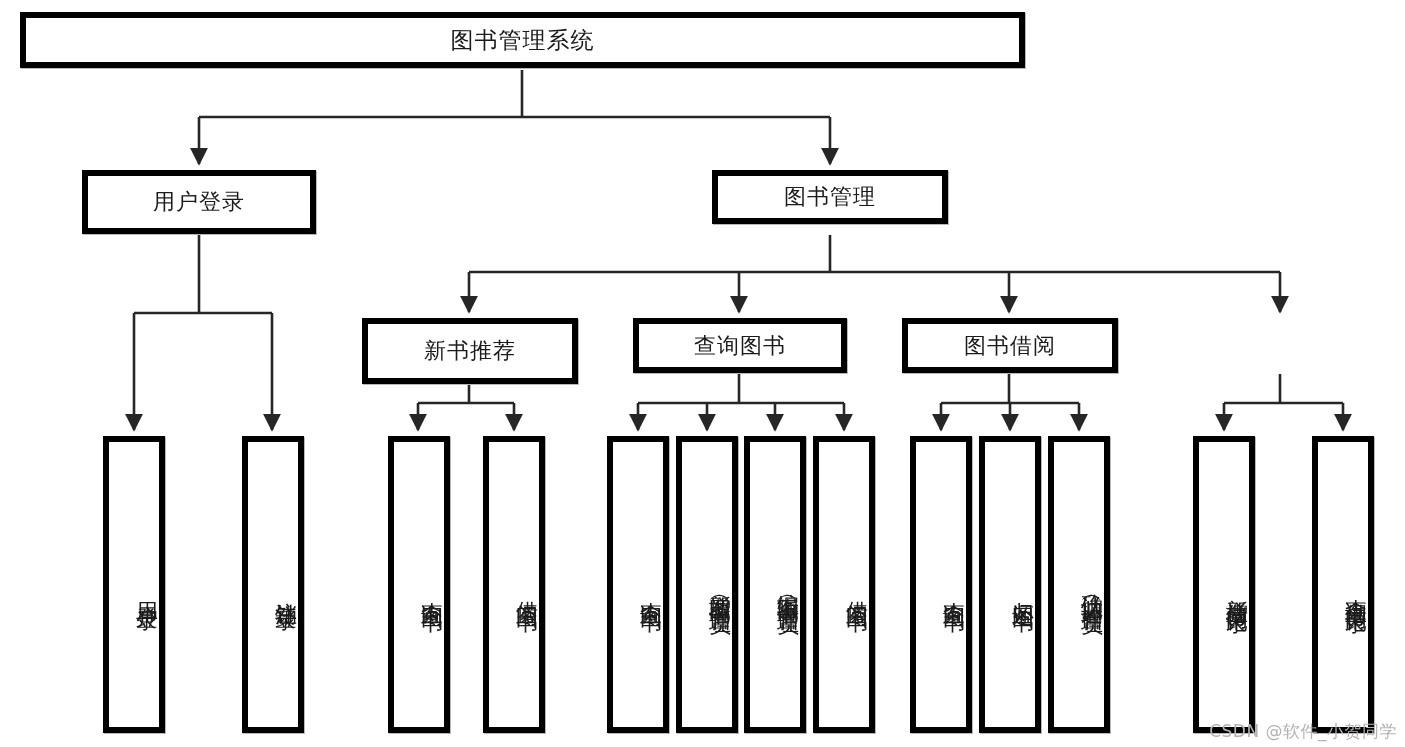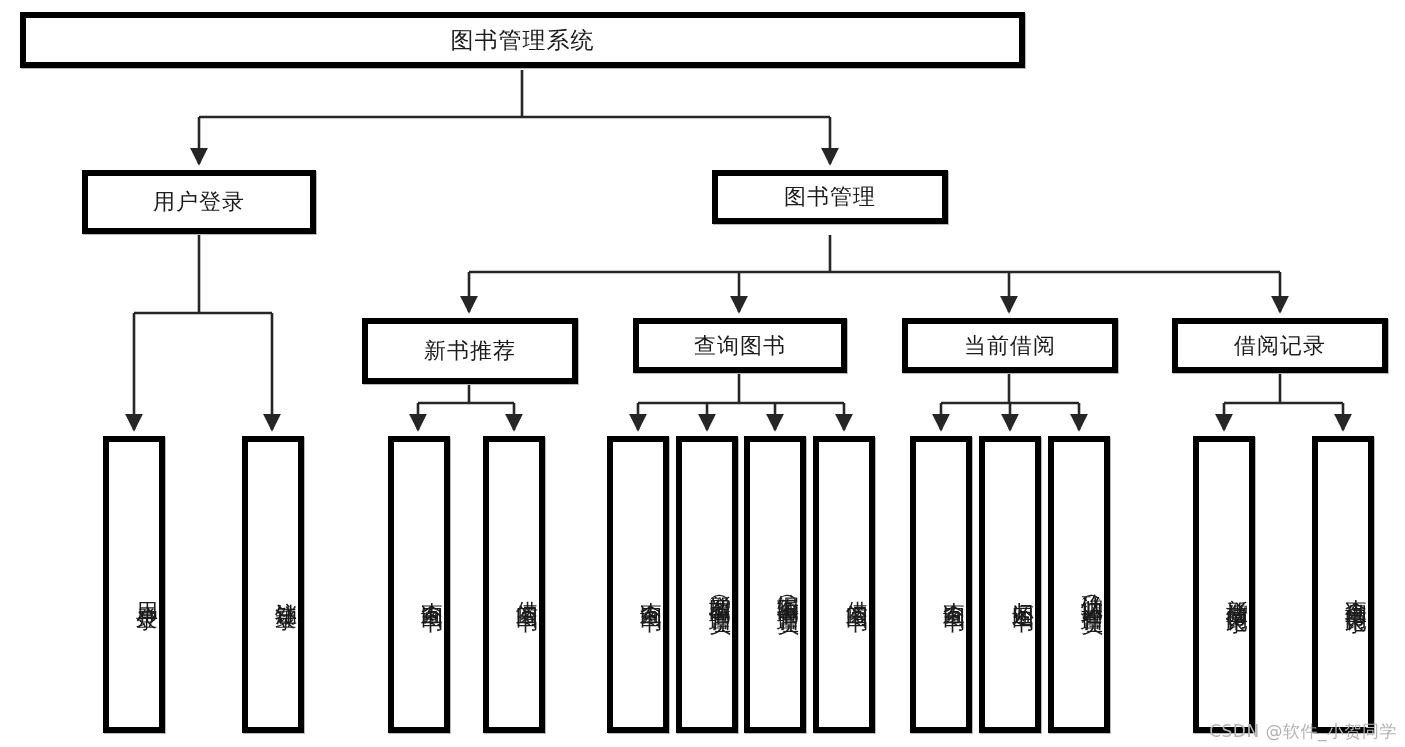--- a/index.html
+++ b/index.html
@@ -137,24 +137,21 @@
     <span class="label">图书管理</span>
   </div>
 
   <div class="node horiz" style="left:362px; top:318px; width:216px; height:66px;">
     <span class="label">新书推荐</span>
   </div>
   <div class="node horiz" style="left:633px; top:318px; width:214px; height:55px;">
     <span class="label">查询图书</span>
   </div>
   <div class="node horiz" style="left:902px; top:318px; width:216px; height:55px;">
-    <span class="label">当前借阅</span>
-  </div>
-  <div class="node horiz" style="left:1172px; top:318px; width:216px; height:55px;">
-    <span class="label">借阅记录</span>
+    <span class="label">图书借阅</span>
   </div>
 
   <div class="node vert" style="left:103px; top:436px; width:62px; height:297px;">
     <span class="label">用户登录</span>
   </div>
   <div class="node vert" style="left:242px; top:436px; width:62px; height:297px;">
     <span class="label">注销登录</span>
   </div>
 
   <div class="node vert" style="left:388px; top:436px; width:62px; height:297px;">

